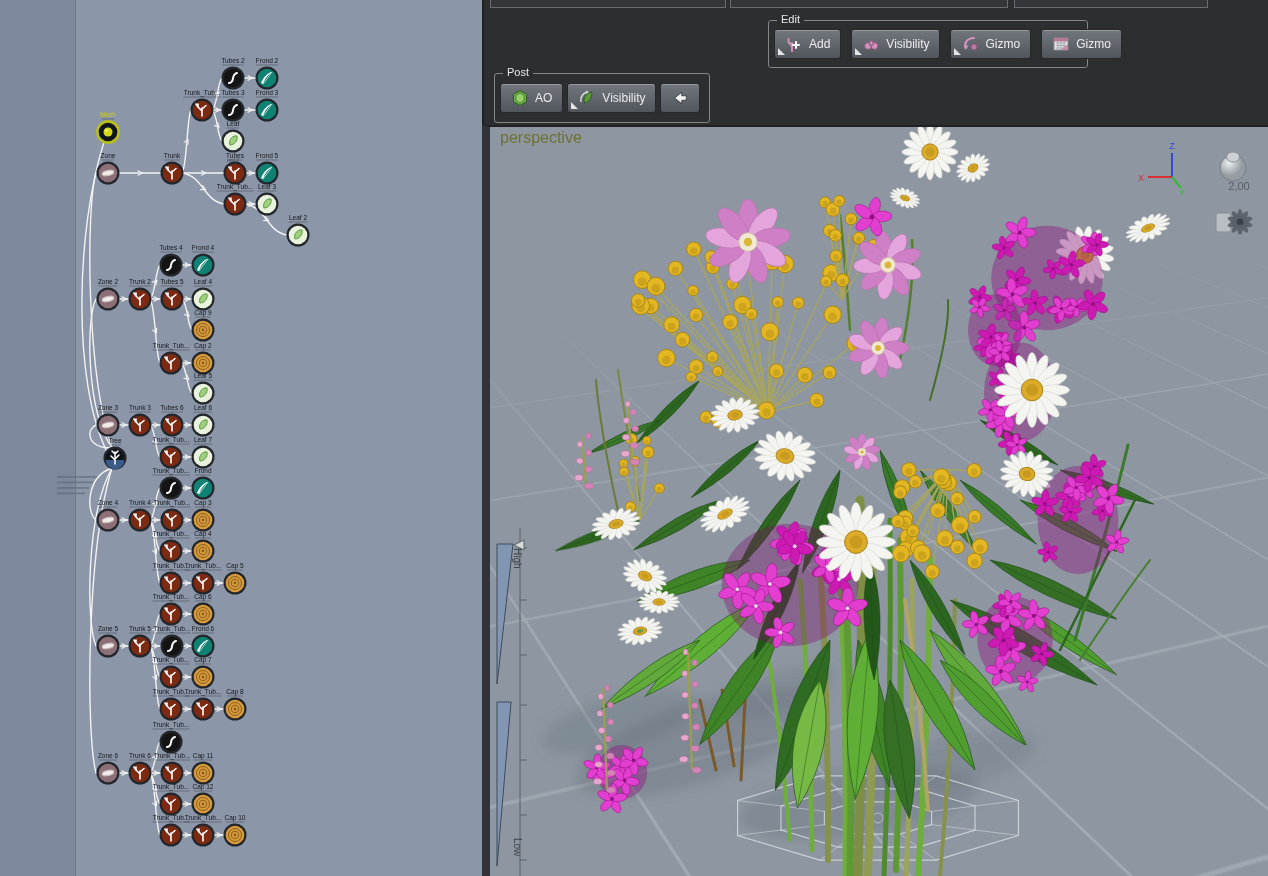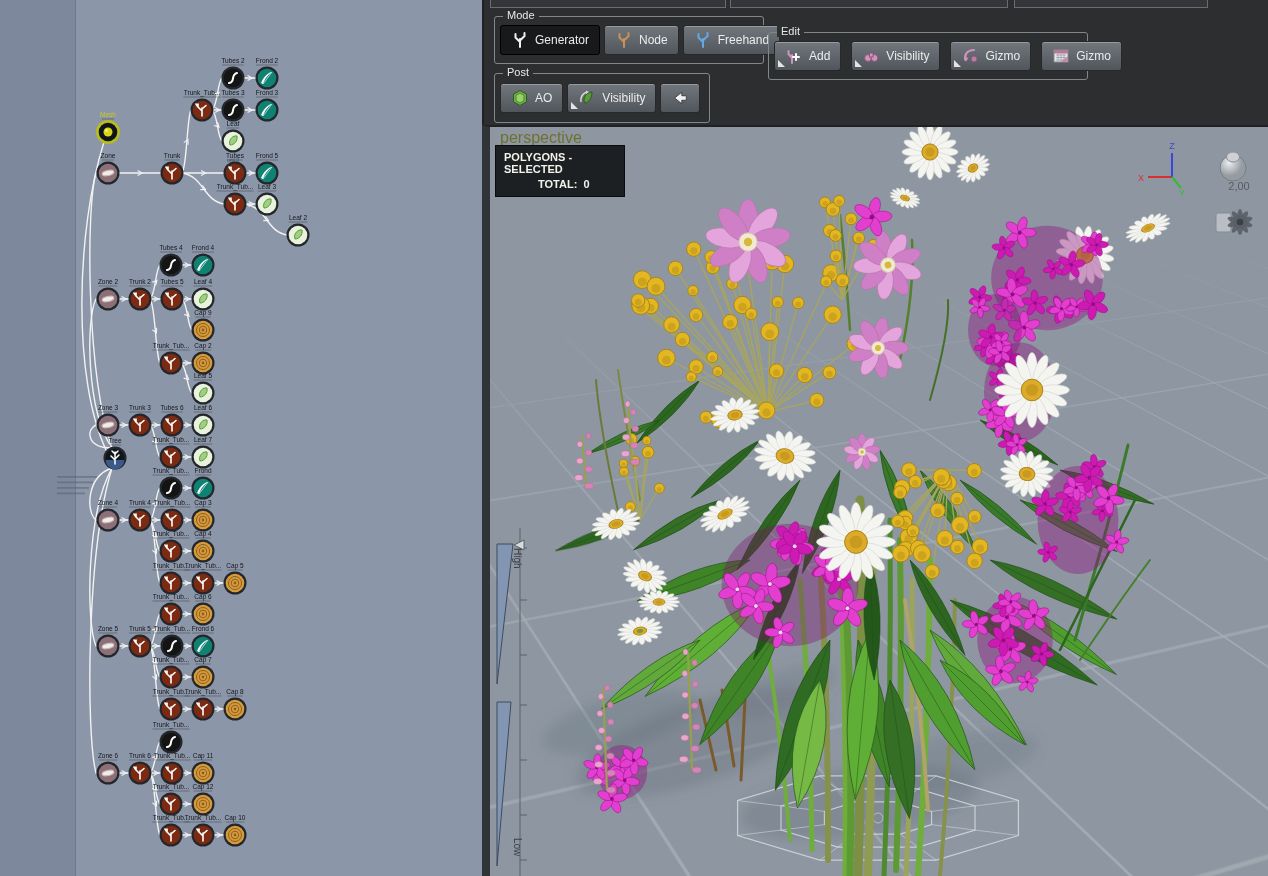--- a/index.html
+++ b/index.html
@@ -650,45 +650,22 @@
       </svg>
   </div>
 
   <div id="right-col">
 
     <div id="toolbar">
       <div class="stub" style="left:6px;width:234px"></div>
       <div class="stub" style="left:246px;width:276px"></div>
       <div class="stub" style="left:530px;width:192px"></div>
 
-      <div class="group" style="left:10px;top:16px;width:268px;height:46px">
-        <div class="group-title">Mode</div>
-        <div class="btnrow">
-          <button class="tbtn selected">
-            <svg width="18" height="18" viewBox="0 0 18 18">
-                <path d="M9 16 V8 M9 11 L4.5 6.5 V3 M9 9.5 L13.5 5 V2" stroke="#f2f2f2" stroke-width="2" fill="none" stroke-linecap="round"></path>
-              </svg>
-            <span>Generator</span>
-          </button>
-          <button class="tbtn">
-            <svg width="18" height="18" viewBox="0 0 18 18">
-                <path d="M9 16 V8 M9 11 L4.5 6.5 V3 M9 9.5 L13.5 5 V2" stroke="#cb9055" stroke-width="2" fill="none" stroke-linecap="round"></path>
-              </svg>
-            <span>Node</span>
-          </button>
-          <button class="tbtn">
-            <svg width="18" height="18" viewBox="0 0 18 18">
-                <path d="M9 16 V8 M9 11 L4.5 6.5 V3 M9 9.5 L13.5 5 V2" stroke="#64a8e8" stroke-width="2" fill="none" stroke-linecap="round"></path>
-              </svg>
-            <span>Freehand</span>
-          </button>
-        </div>
-      </div>
 
-      <div class="group" style="left:284px;top:32px;width:318px;height:46px">
+      <div class="group" style="left:284px;top:20px;width:318px;height:46px">
         <div class="group-title">Edit</div>
         <div class="btnrow" style="gap:10px">
           <button class="tbtn">
             <span class="notch"></span>
             <svg width="18" height="18" viewBox="0 0 18 18">
                 <path d="M7 16 V8 M7 11 L3.5 7 V4" stroke="#cf93bd" stroke-width="2" fill="none" stroke-linecap="round"></path>
                 <path d="M11 7 v6 M8 10 h6" stroke="#fff" stroke-width="2" stroke-linecap="round"></path>
               </svg>
             <span>Add</span>
           </button>
@@ -2271,19 +2248,15 @@
             <rect x="1216" y="213" width="15" height="19" rx="2" fill="#b8bec4" stroke="#858b91"></rect>
             <ellipse cx="1240" cy="222" rx="3.4" ry="13" transform="rotate(0 1240 222)" fill="#596067" opacity="0.92"></ellipse>
             <ellipse cx="1240" cy="222" rx="3.4" ry="13" transform="rotate(72 1240 222)" fill="#596067" opacity="0.92"></ellipse>
             <ellipse cx="1240" cy="222" rx="3.4" ry="13" transform="rotate(144 1240 222)" fill="#596067" opacity="0.92"></ellipse>
             <ellipse cx="1240" cy="222" rx="3.4" ry="13" transform="rotate(216 1240 222)" fill="#596067" opacity="0.92"></ellipse>
             <ellipse cx="1240" cy="222" rx="3.4" ry="13" transform="rotate(288 1240 222)" fill="#596067" opacity="0.92"></ellipse>
             <circle cx="1240" cy="222" r="3.2" fill="#3a4046"></circle>
           </g>
         </svg>
       <div id="cam-label">perspective</div>
-      <div id="stats-box">
-        <div class="l1">POLYGONS - SELECTED</div>
-        <div class="l2"><span>TOTAL:</span>&nbsp;&nbsp;<span>0</span></div>
-      </div>
     </div>
   </div>
 </div>
 
 </body></html>

